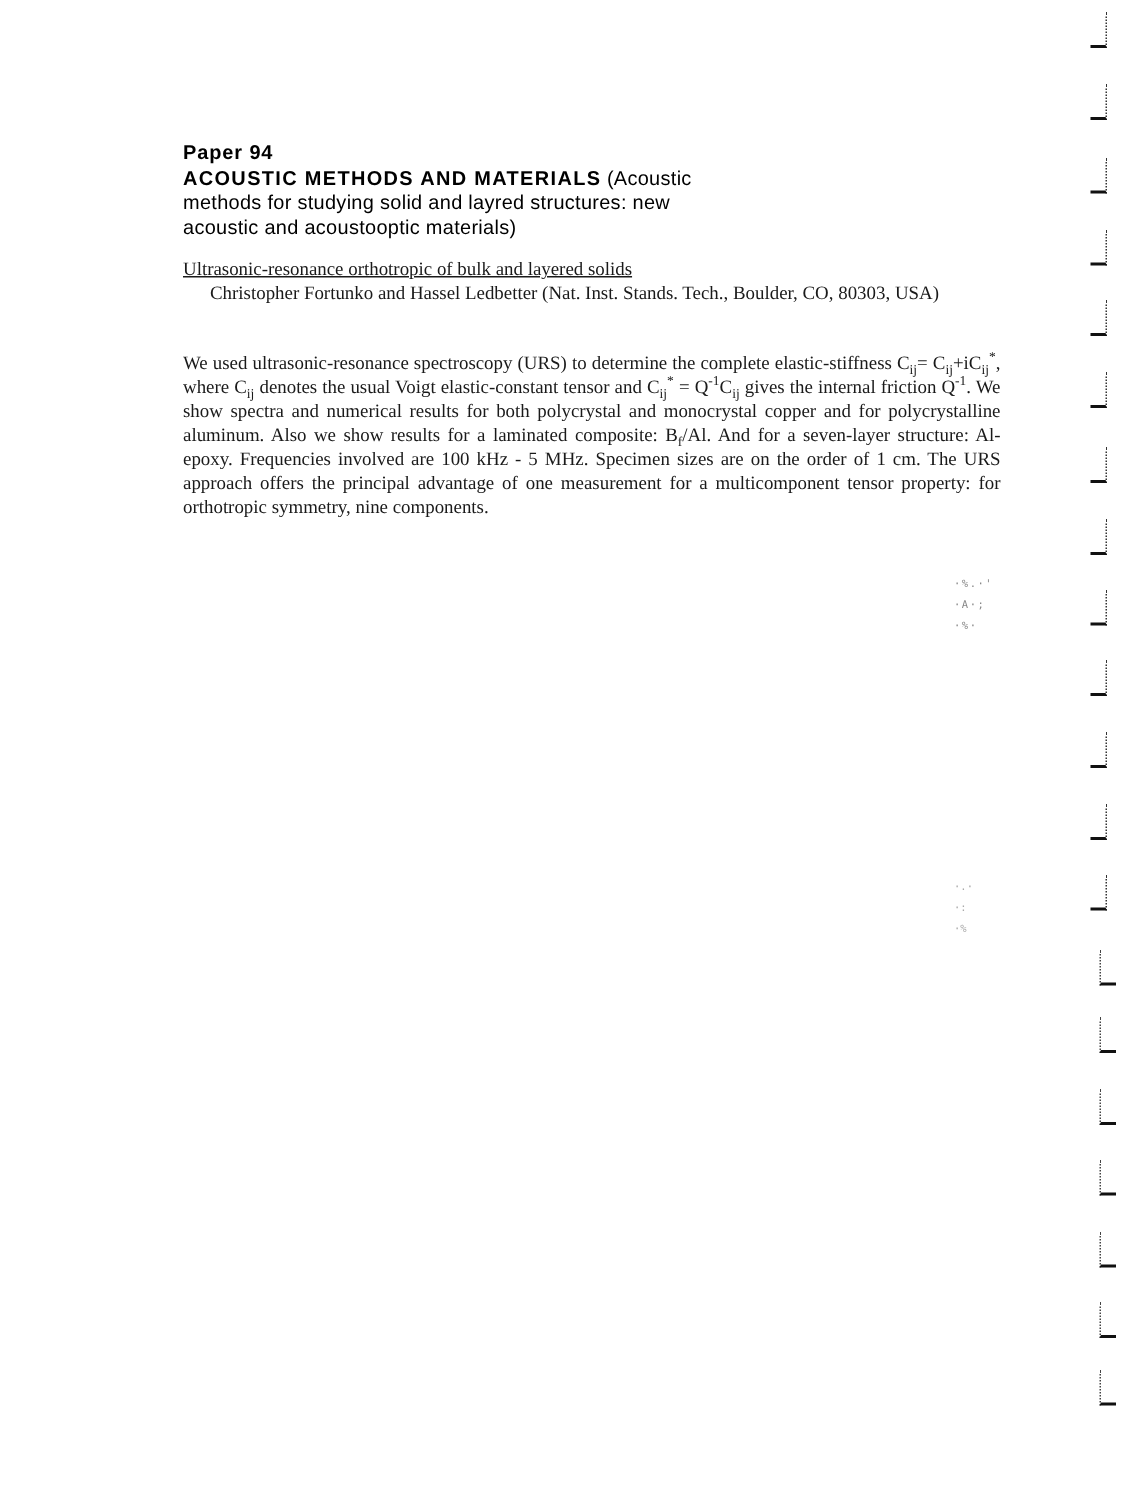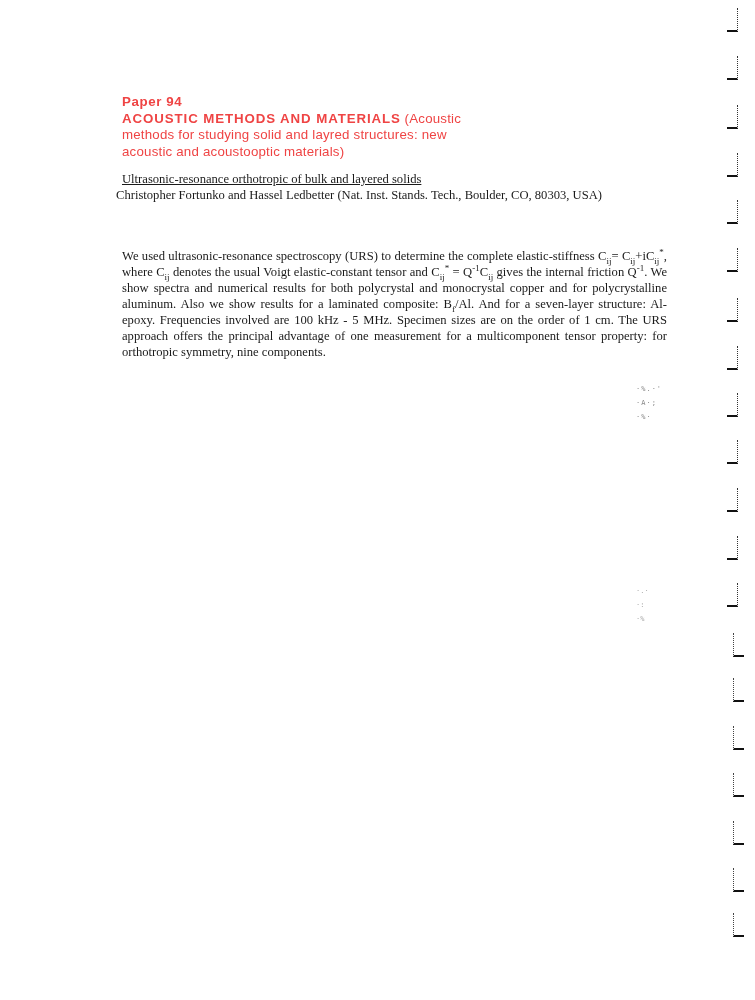--- a/index.html
+++ b/index.html
@@ -1,25 +1,25 @@
 <!DOCTYPE html>
 <html><head>
 <meta charset="utf-8">
 <style>
   html, body { margin: 0; padding: 0; }
   body { width: 755px; height: 1000px; background: #ffffff; position: relative; overflow: hidden; color: #111; }
   .page { position: absolute; inset: 0; }
-  .heading { position: absolute; left: 122px; top: 94px; width: 345px; font-family: "Liberation Sans", sans-serif; font-size: 13.3px; line-height: 16.5px; color: #ef4444; }
+  .heading { position: absolute; left: 122px; top: 94px; width: 345px; font-family: "Liberation Sans", sans-serif; font-size: 13.3px; line-height: 16.5px; color: #000000; }
   .paper-no { font-weight: bold; letter-spacing: 0.6px; }
   .session-title { font-weight: bold; letter-spacing: 0.9px; }
   .session-sub { font-weight: normal; letter-spacing: 0.2px; }
   .body-serif { font-family: "Liberation Serif", serif; font-size: 12.6px; color: #1a1a1a; }
   .title-line { position: absolute; left: 122px; top: 172px; text-decoration: underline; line-height: 15px; }
-  .authors { position: absolute; left: 116px; top: 187px; line-height: 16px; }
-  .abstract { position: absolute; left: 122px; top: 234px; width: 545px; text-align: justify; line-height: 16px; text-align-last: left; margin-top: 14px; }
+  .authors { position: absolute; left: 140px; top: 187px; line-height: 16px; }
+  .abstract { position: absolute; left: 122px; top: 234px; width: 545px; text-align: justify; line-height: 16px; text-align-last: left; }
   sub, sup { font-size: 9px; line-height: 0; }
   .smudges { position: absolute; left: 636px; top: 382px; width: 30px; font-family: "DejaVu Sans Mono", monospace; font-size: 7px; color: #888; line-height: 14px; letter-spacing: 1px; }
   .smudges2 { position: absolute; left: 636px; top: 584px; width: 30px; font-family: "DejaVu Sans Mono", monospace; font-size: 7px; color: #aaa; line-height: 14px; }
   .marks { position: absolute; left: 0; top: 0; width: 755px; height: 1000px; pointer-events: none; }
   .mark { position: absolute; width: 10px; height: 22px; border-right: 1.5px dotted #333; border-bottom: 2px solid #111; }
   .mark.left { border-right: none; border-left: 1.5px dotted #444; }
 </style>
 </head>
 <body>
 

